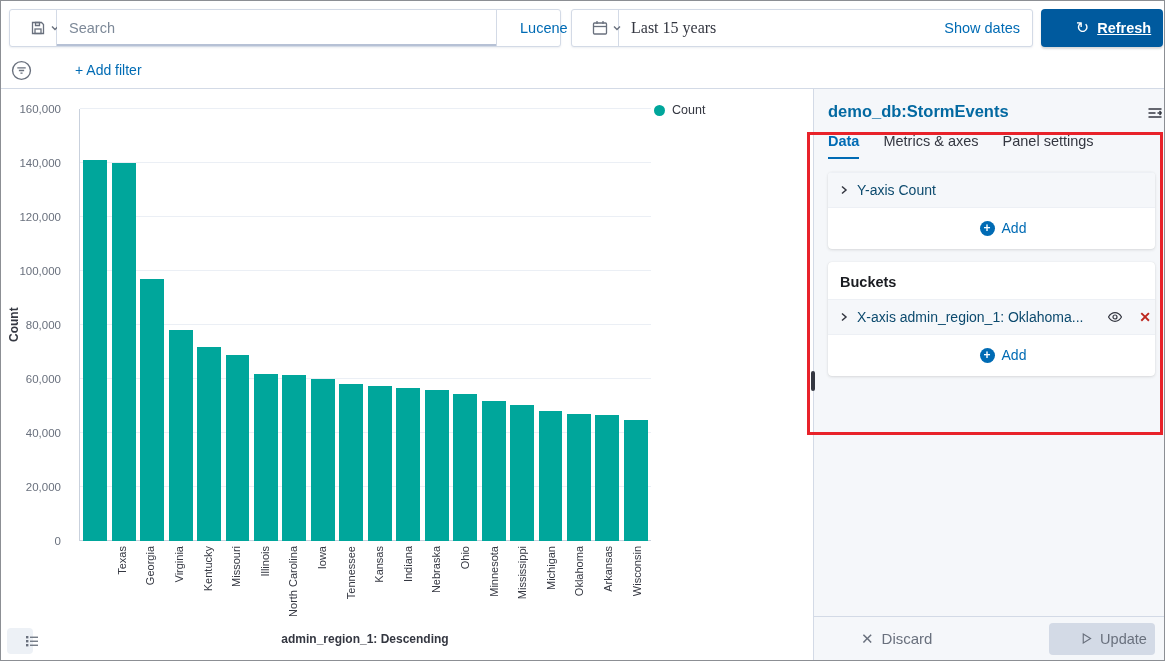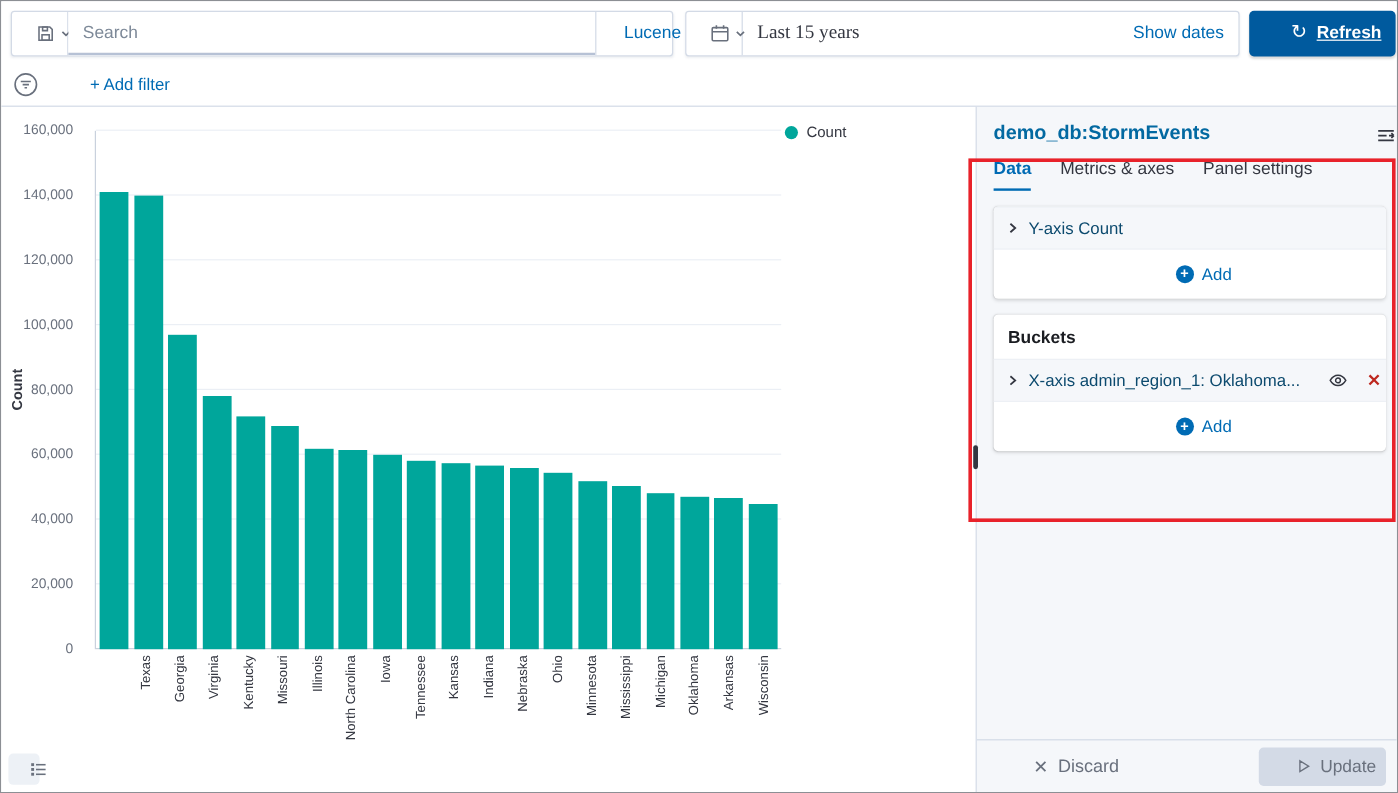--- a/index.html
+++ b/index.html
@@ -290,20 +290,21 @@
       <div class="xlab-slot">
         <span>Oklahoma</span>
       </div>
       <div class="xlab-slot">
         <span>Arkansas</span>
       </div>
       <div class="xlab-slot">
         <span>Wisconsin</span>
       </div>
     </div>
+  <div class="x-title">admin_region_1: Descending</div>
   <button class="legend-toggle">
     <span>
       <svg width="16" height="16" viewBox="0 0 16 16" fill="#69707D" stroke="none">
         <rect x="2" y="3" width="2.4" height="2.4"></rect>
           <rect x="6" y="3.6" width="8" height="1.3"></rect>
         <rect x="2" y="7" width="2.4" height="2.4"></rect>
           <rect x="6" y="7.6" width="8" height="1.3"></rect>
         <rect x="2" y="11" width="2.4" height="2.4"></rect>
           <rect x="6" y="11.6" width="8" height="1.3"></rect>
       </svg>

